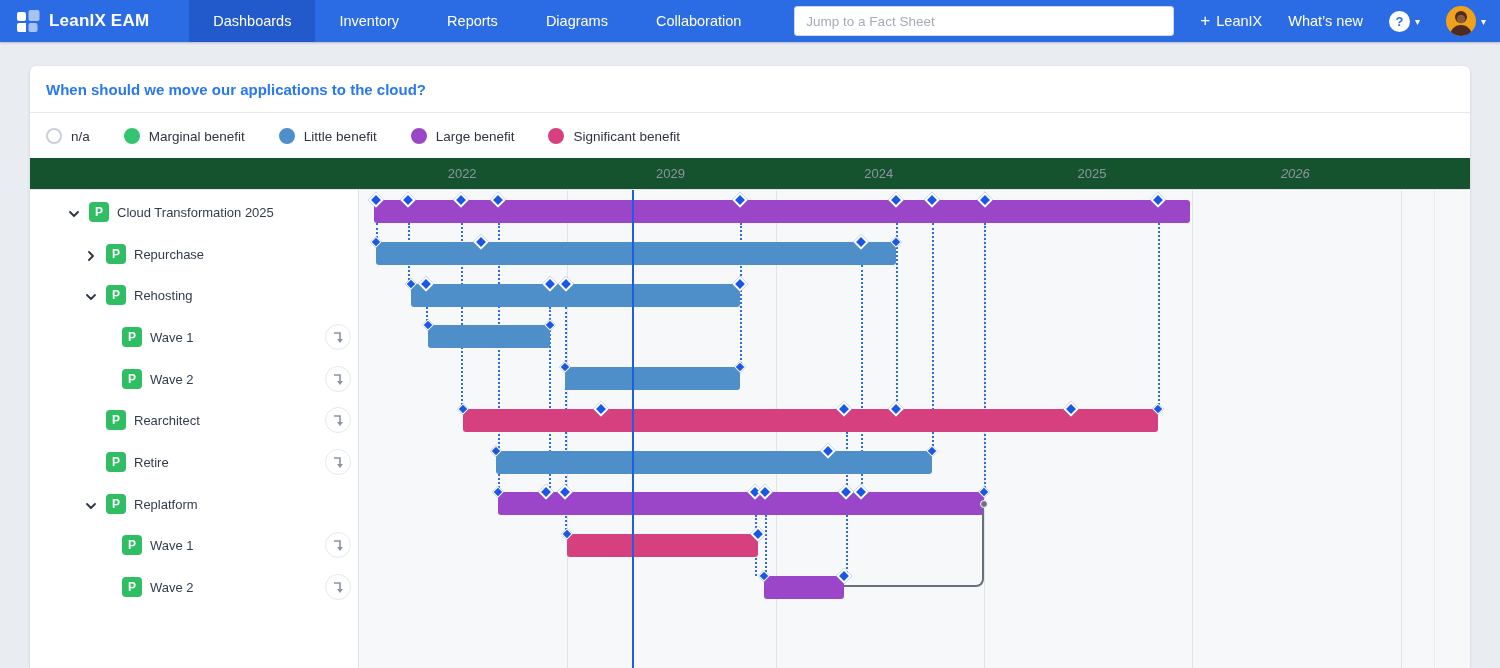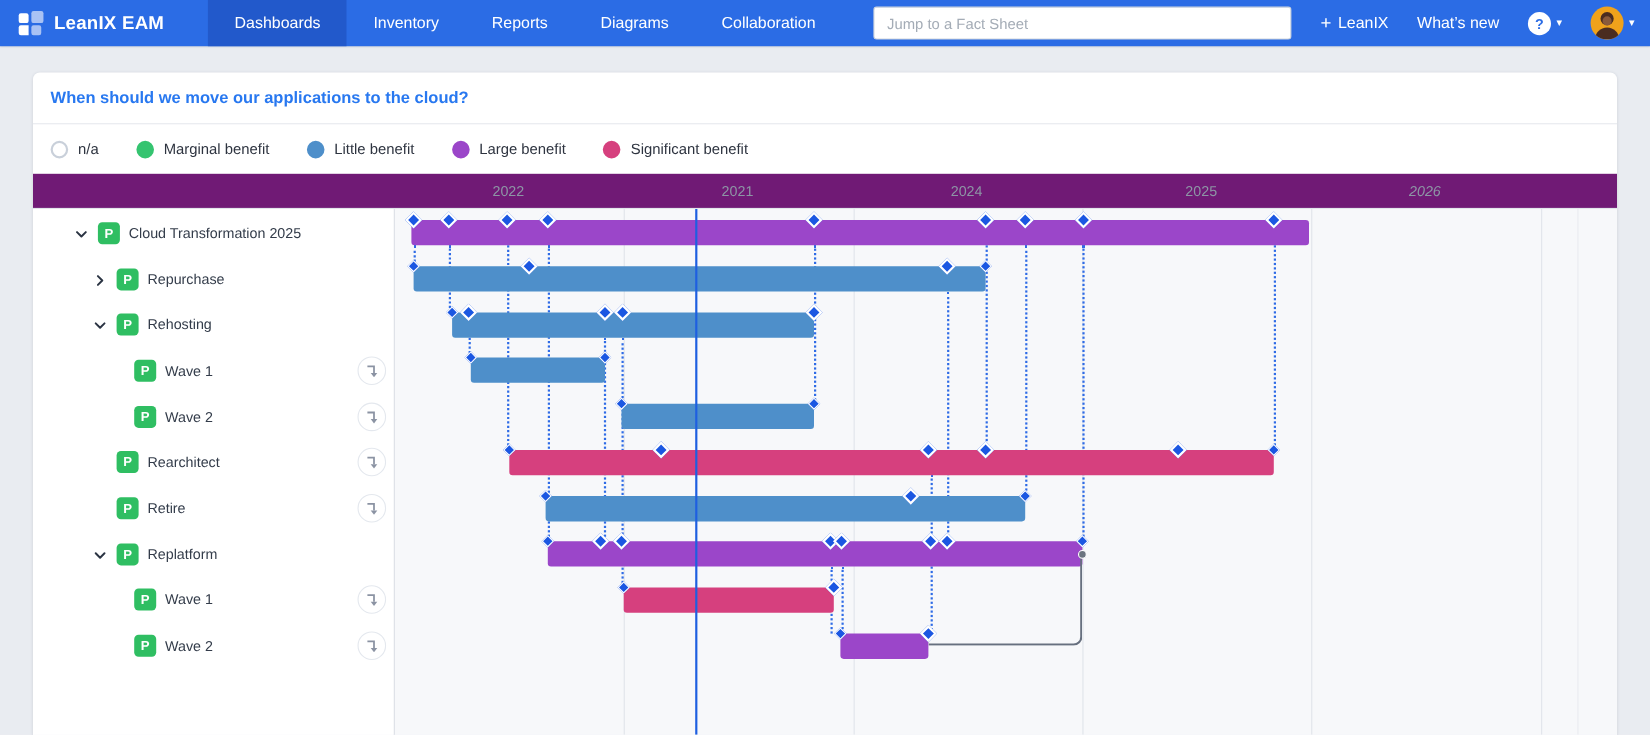--- a/index.html
+++ b/index.html
@@ -30,26 +30,26 @@
     display:flex; align-items:flex-end; justify-content:center; }
 
   
   .card { position:absolute; top:66px; left:30px; width:1440px; height:602px;
     background:#fff; border-radius:6px 6px 0 0; box-shadow:0 1px 3px rgba(20,30,60,.14); }
   .card-title { position:absolute; top:15px; left:16px; font-size:15px; font-weight:bold; color:#2878f0; }
   .hdiv1 { position:absolute; top:46px; left:0; width:100%; height:1px; background:#e6e9ee; }
 
   
   .legend { position:absolute; top:47px; left:16px; height:45px; display:flex; align-items:center; gap:34px; }
-  .legend-item { display:flex; align-items:center; gap:9px; }
+  .legend-item { display:flex; align-items:flex-end; gap:9px; }
   .legend-dot { width:16px; height:16px; border-radius:50%; }
   .legend-label { font-size:13.5px; color:#2e3440; }
 
   
-  .tl-band { position:absolute; top:92px; left:0; width:100%; height:32px; background:#701a75;
+  .tl-band { position:absolute; top:92px; left:0; width:100%; height:32px; background:#14532d;
     border-bottom:1px solid #e3e6ec; }
   .tl-year { position:absolute; top:8px; transform:translateX(-50%); font-size:13px; color:#8d95a5; }
 
   
   .tree-panel  { position:absolute; top:124px; left:0; width:328px;  height:478px; background:#fff; }
   .chart-panel { position:absolute; top:124px; left:328px; width:1112px; height:478px;
     background:#f7f8fa; border-left:1px solid #dcdfe6; overflow:hidden; }
 
   .tree-row { position:absolute; left:0; width:328px; height:42px; cursor:pointer; }
   .tree-chevron { position:absolute; top:50%; transform:translateY(-50%); width:12px; height:12px; }
@@ -139,21 +139,21 @@
         <div class="legend-label">Large benefit</div>
       </div>
       <div class="legend-item">
         <div class="legend-dot" style="background: rgb(214, 64, 126); border: 2px solid rgb(214, 64, 126);"></div>
         <div class="legend-label">Significant benefit</div>
       </div>
     </div>
 
   <div class="tl-band" id="tl-band">
       <div class="tl-year" style="left: 432.15px;">2022</div>
-      <div class="tl-year" style="left: 640.45px;">2021</div>
+      <div class="tl-year" style="left: 640.45px;">2029</div>
       <div class="tl-year" style="left: 848.75px;">2024</div>
       <div class="tl-year" style="left: 1062px;">2025</div>
       <div class="tl-year" style="left: 1265.35px; font-style: italic;">2026</div>
     </div>
 
   <div class="tree-panel" id="tree-panel">
       <div class="tree-row" style="top: 0.8px;">
         <div class="tree-chevron" style="left: 38px;"><svg width="12" height="12" viewBox="0 0 12 12">
             <polyline points="2,4 6,8 10,4" fill="none" stroke="#2b3443" stroke-width="1.8" stroke-linecap="round" stroke-linejoin="round"></polyline>
           </svg></div>

